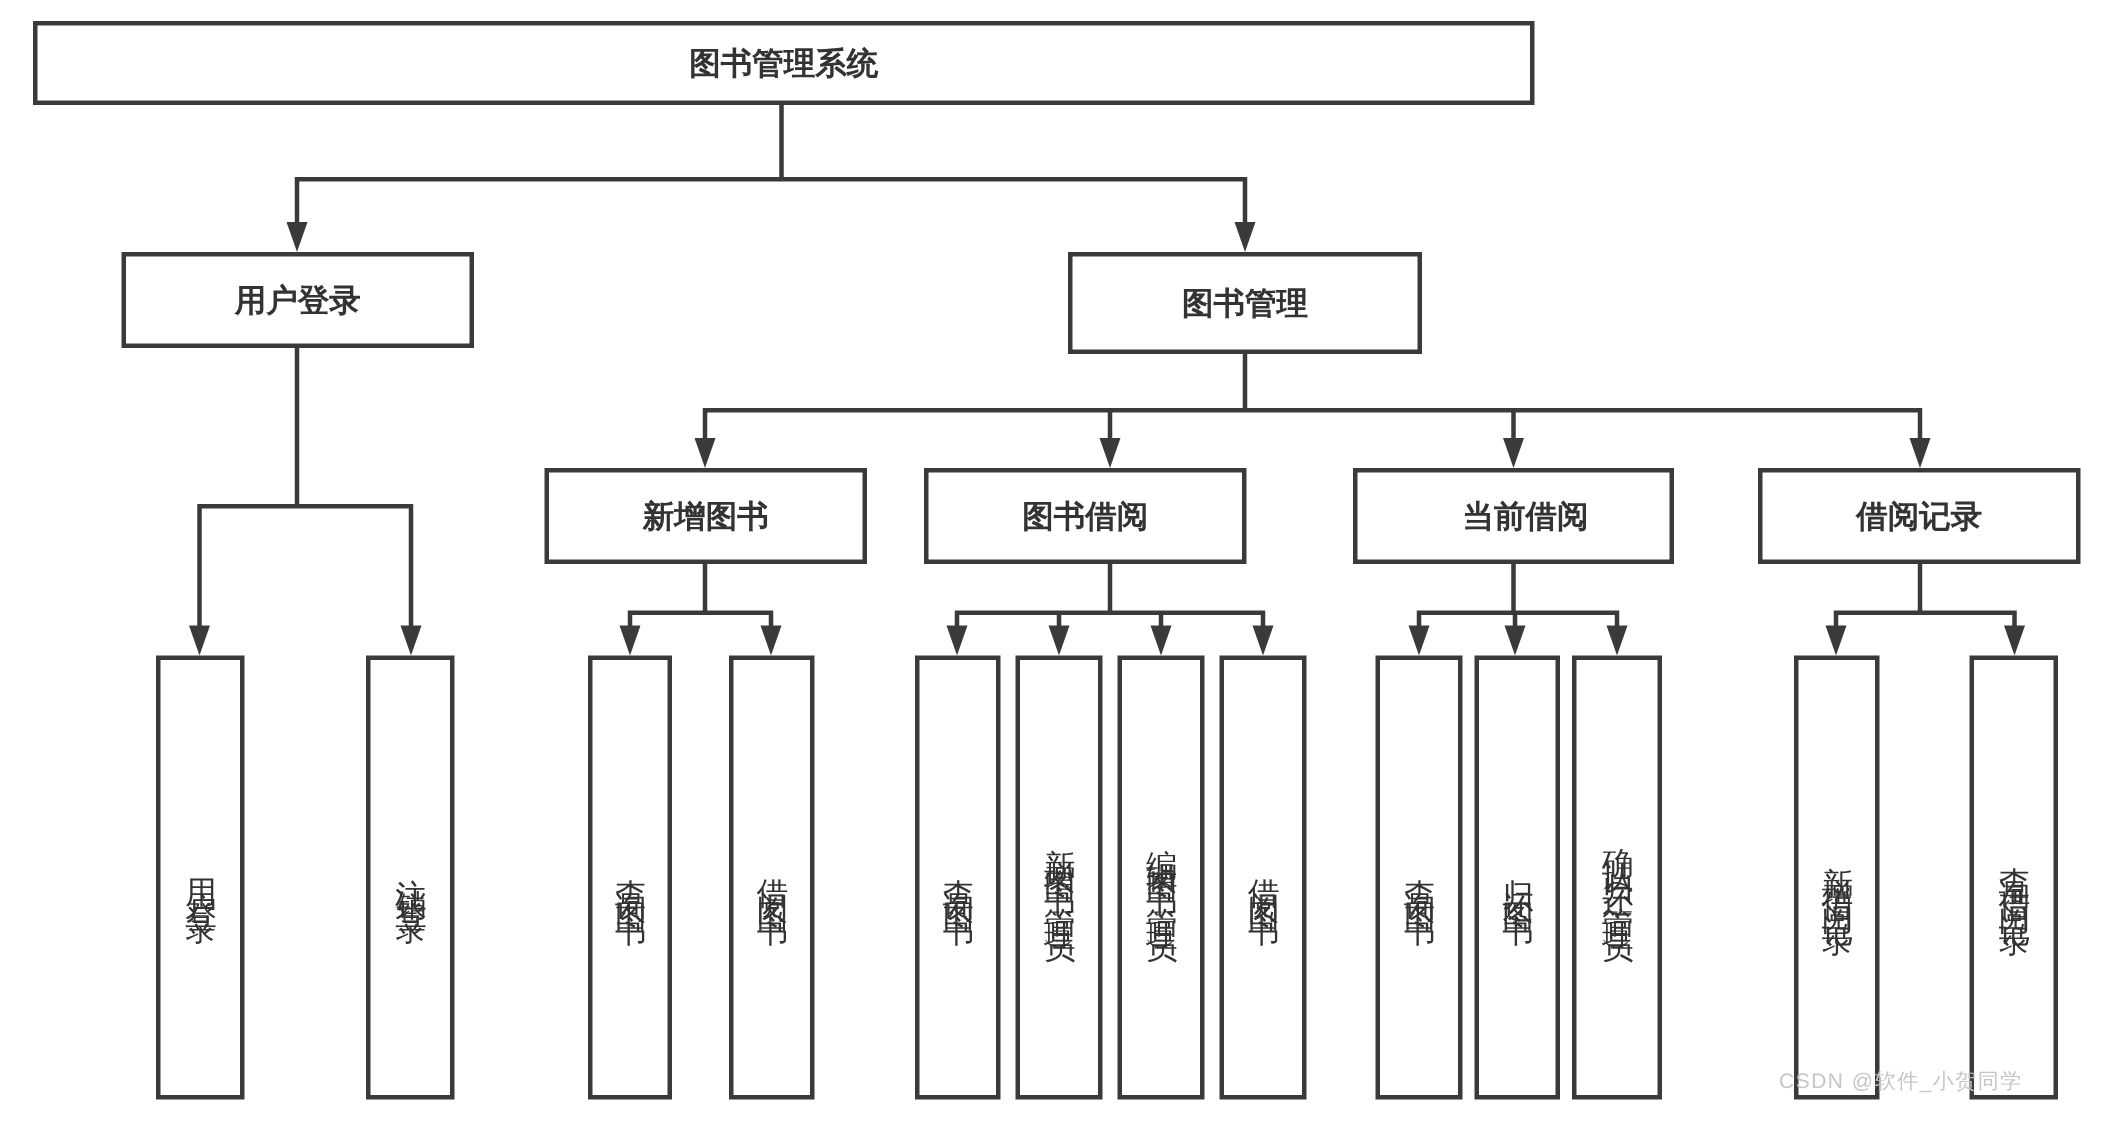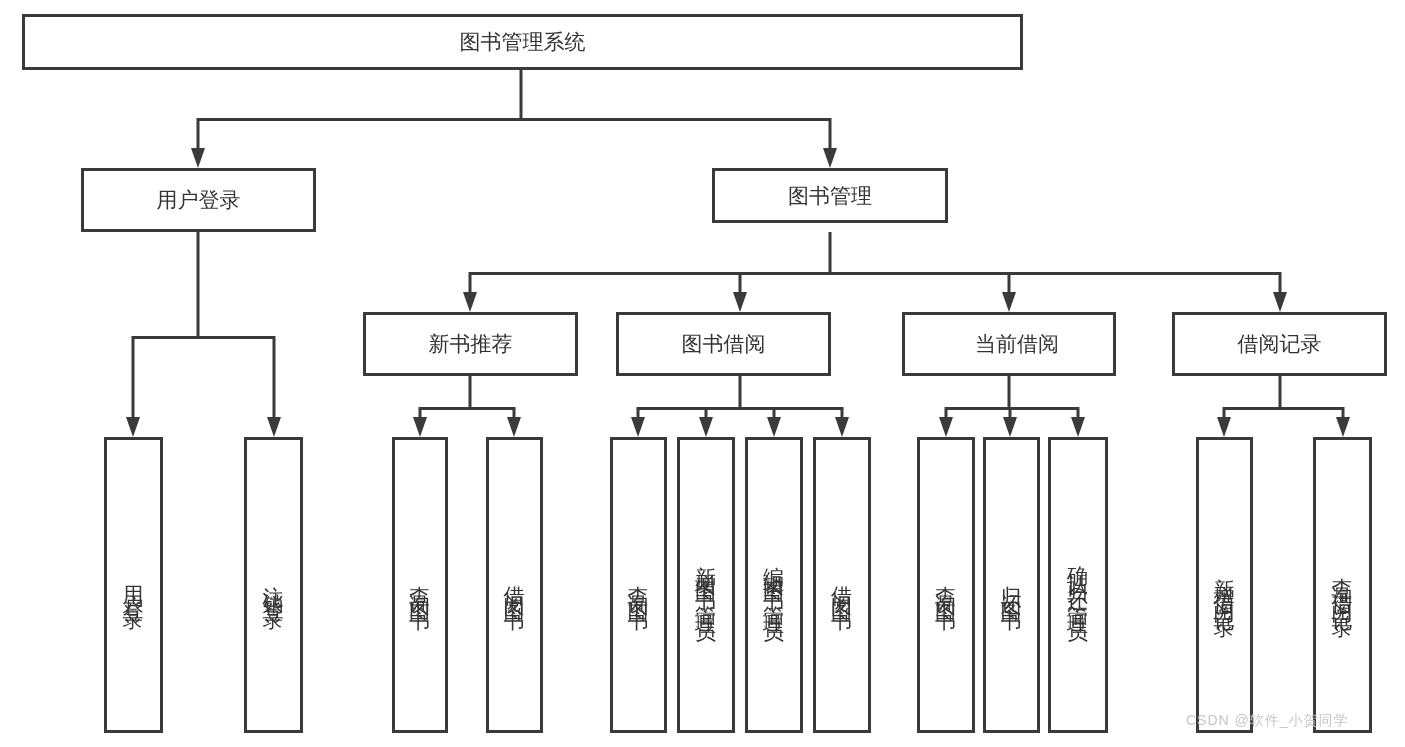--- a/index.html
+++ b/index.html
@@ -25,20 +25,21 @@
   .edges polygon{fill:currentColor;stroke:none;}
   .node{
     position:absolute;
     border:3px solid var(--line);
     background:var(--boxbg);
     display:flex;align-items:center;justify-content:center;
     color:var(--text);
     font-size:21px;
     box-sizing:border-box;
     white-space:nowrap;
+    font-weight:bold;
   }
   .leaf{
     position:absolute;
     border:3px solid var(--line);
     background:var(--boxbg);
     display:flex;align-items:center;justify-content:center;
     box-sizing:border-box;
   }
   .leaf .vtext{
     writing-mode:vertical-rl;
@@ -103,23 +104,23 @@
     <g>
       <path d="M1280 376 V408.5 M1224 423 V408.5 H1343 V423"></path>
       <polygon points="1217,417 1231,417 1224,437"></polygon>
       <polygon points="1336,417 1350,417 1343,437"></polygon>
     </g>
   </svg>
 
   <div class="node" style="left:22px;top:14px;width:1001px;height:56px;">图书管理系统</div>
 
   <div class="node" style="left:81px;top:168px;width:235px;height:64px;">用户登录</div>
-  <div class="node" style="left:712px;top:168px;width:236px;height:55px;">图书管理</div>
+  <div class="node" style="left:712px;top:168px;width:236px;height:68px;">图书管理</div>
 
-  <div class="node" style="left:363px;top:312px;width:215px;height:64px;">新书推荐</div>
+  <div class="node" style="left:363px;top:312px;width:215px;height:64px;">新增图书</div>
   <div class="node" style="left:616px;top:312px;width:215px;height:64px;">图书借阅</div>
   <div class="node" style="left:902px;top:312px;width:214px;height:64px;padding-left:16px;">当前借阅</div>
   <div class="node" style="left:1172px;top:312px;width:215px;height:64px;">借阅记录</div>
 
   <div class="leaf" style="left:104px;top:437px;width:59px;height:296px;">
     <span class="vtext">用户登录</span>
   </div>
   <div class="leaf" style="left:244px;top:437px;width:59px;height:296px;">
     <span class="vtext">注销登录</span>
   </div>

